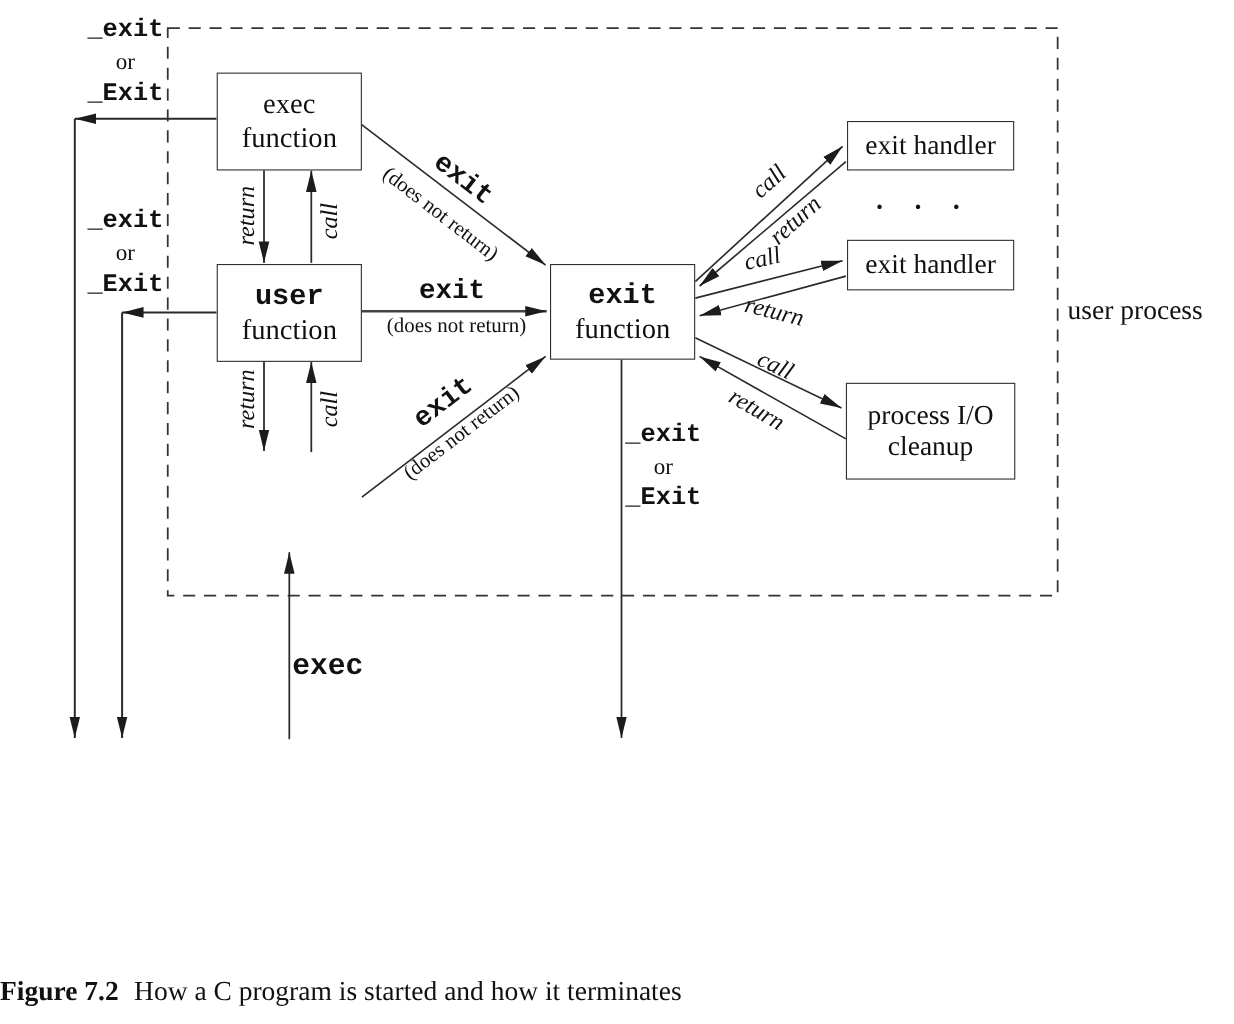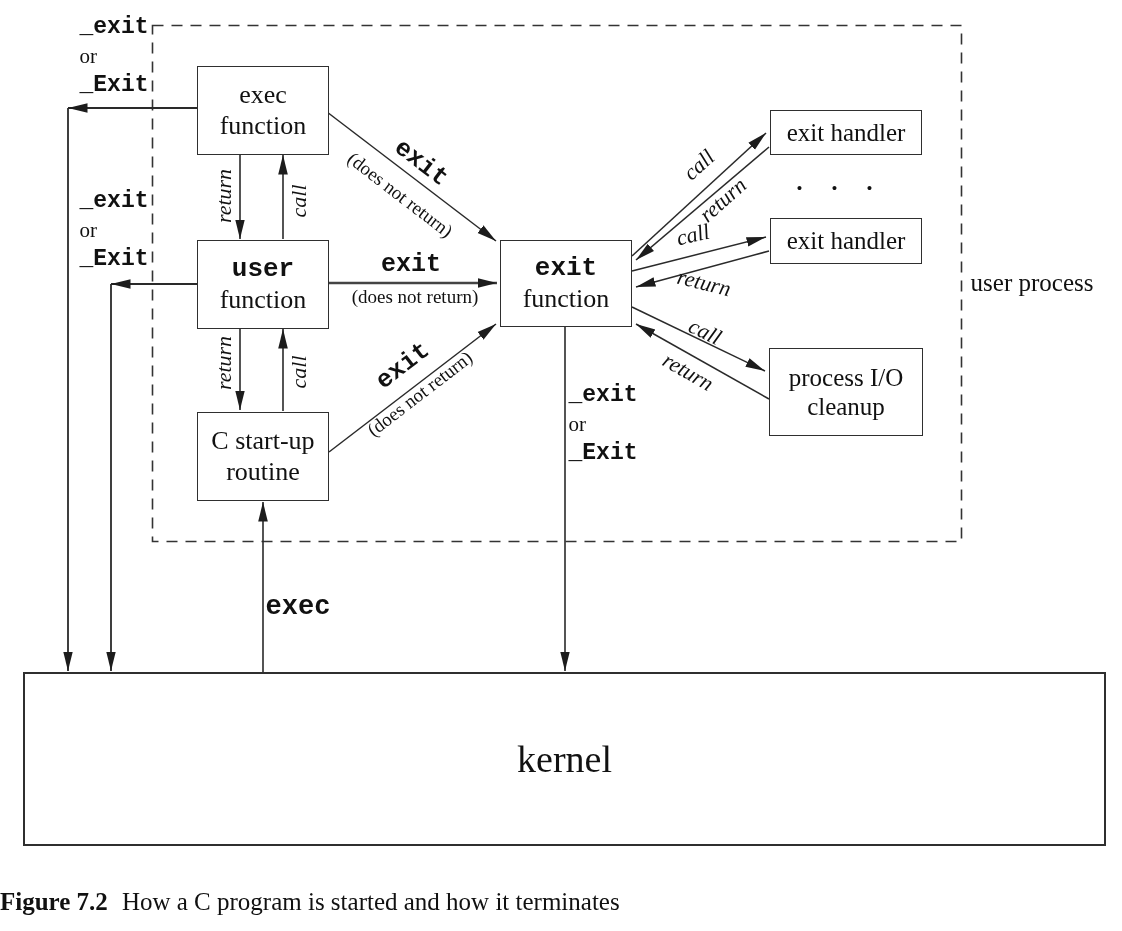--- a/index.html
+++ b/index.html
@@ -5,21 +5,21 @@
   html,body{margin:0;padding:0;background:#ffffff;}
   .canvas{position:relative;width:1122px;height:931px;background:#ffffff;overflow:hidden;
           font-family:"Liberation Serif", serif;color:#111;}
   svg.wires{position:absolute;left:0;top:0;}
   .box{position:absolute;border:1.5px solid #2f2f2f;background:#fff;
        display:flex;flex-direction:column;align-items:center;justify-content:center;
        font-size:26px;line-height:1.18;text-align:center;}
   .mono{font-family:"Liberation Mono","DejaVu Sans Mono",monospace;font-weight:600;}
   .lbl{position:absolute;white-space:nowrap;}
   .ctr{transform:translate(-50%,-50%);}
-  .eoe{text-align:left;line-height:29px;}
+  .eoe{text-align:center;line-height:29px;}
   .eoe .m{font-family:"Liberation Mono","DejaVu Sans Mono",monospace;font-weight:600;font-size:23px;}
   .eoe .r{font-size:21px;}
   .vlabel{font-style:italic;font-size:22px;}
   .dnr{font-size:19px;}
   .exitlbl{font-size:25px;}
   .kernel-text{font-size:38px;}
   .dots{letter-spacing:29px;font-size:17px;}
   .caption{position:absolute;left:0;top:888px;width:100%;text-align:left;font-size:25px;}
   .caption .b{font-weight:bold;margin-right:14px;}
 </style>
@@ -66,46 +66,39 @@
   <div class="box" style="left:197px;top:66px;width:130px;height:87px">
     <div>exec</div>
     <div>function</div>
   </div>
 
   <div class="box" style="left:197px;top:240px;width:130px;height:87px">
     <div class="mono">user</div>
     <div>function</div>
   </div>
 
-  <div class="box" style="left:197px;top:412px;width:130px;height:87px">
-    <div>C start-up</div>
-    <div>routine</div>
-  </div>
 
   <div class="box" style="left:500px;top:240px;width:130px;height:85px">
     <div class="mono">exit</div>
     <div>function</div>
   </div>
 
   <div class="box" style="left:770px;top:110px;width:150px;height:43px;font-size:25px">
     <div>exit handler</div>
   </div>
 
   <div class="box" style="left:770px;top:218px;width:150px;height:44px;font-size:25px">
     <div>exit handler</div>
   </div>
 
   <div class="box" style="left:769px;top:348px;width:152px;height:86px;font-size:25px">
     <div>process I/O</div>
     <div>cleanup</div>
   </div>
 
-  <div class="box" style="left:23px;top:672px;width:1079px;height:170px;border-width:2px">
-    <div class="kernel-text">kernel</div>
-  </div>
 
   <div class="lbl ctr dots" style="left:849px;top:189px">•••</div>
 
   <div class="lbl ctr" style="left:1032px;top:283px;font-size:25px">user process</div>
 
   <div class="lbl ctr eoe" style="left:114px;top:56px">
     <div class="m">_exit</div>
     <div class="r">or</div>
     <div class="m">_Exit</div>
   </div>

